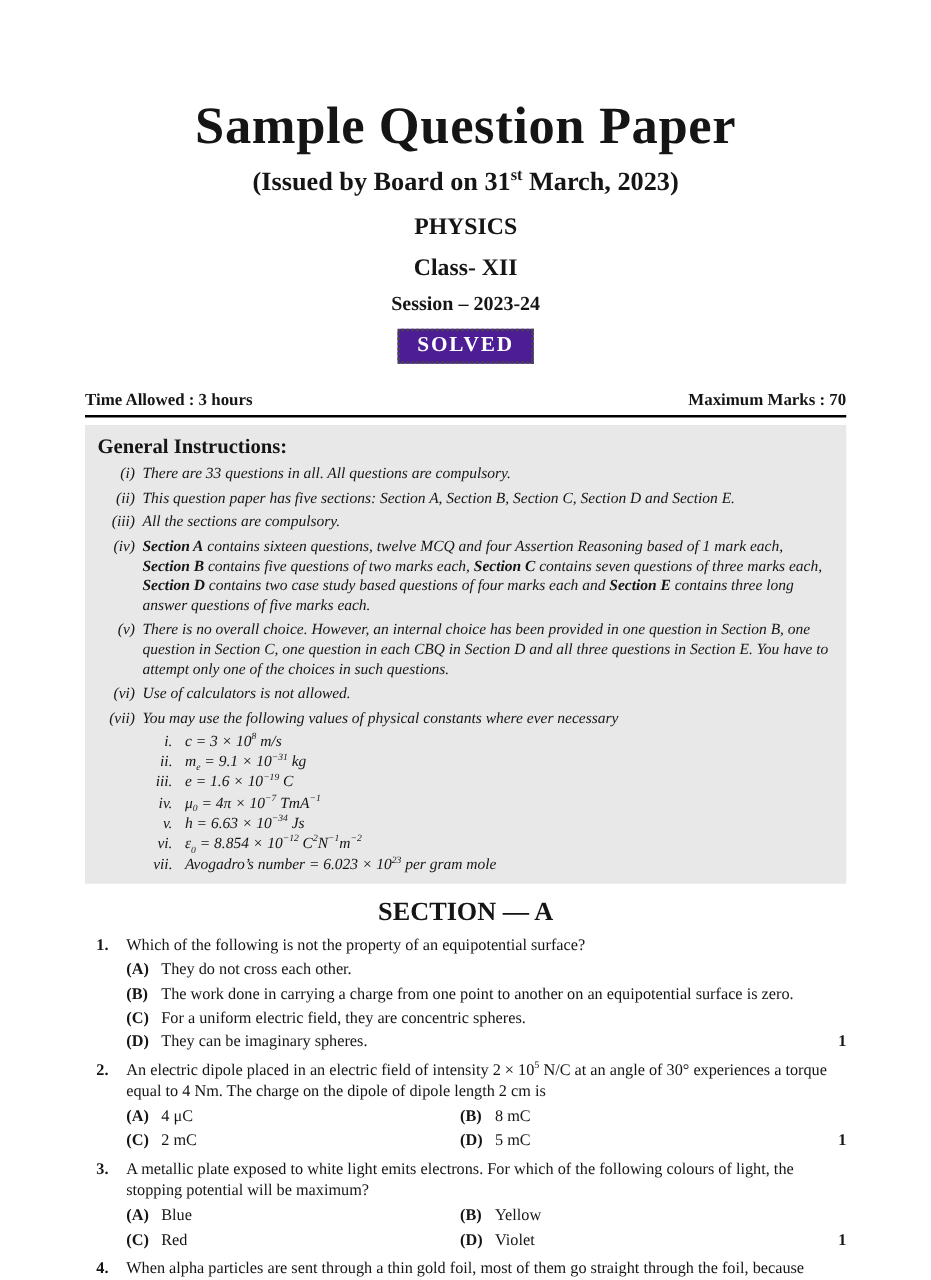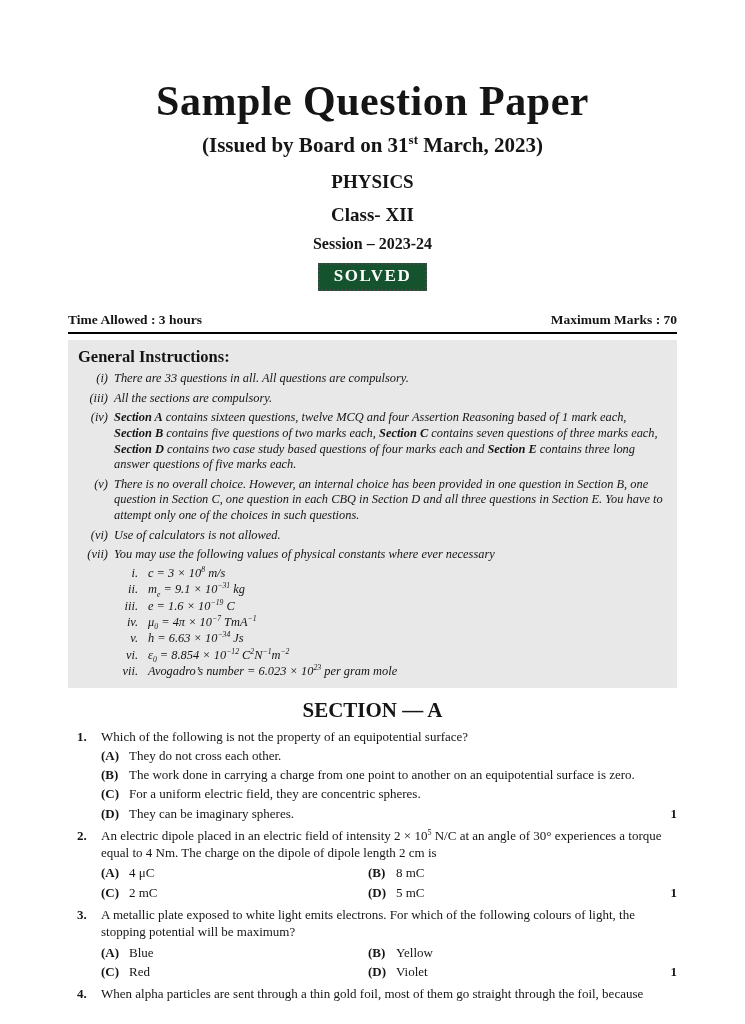--- a/index.html
+++ b/index.html
@@ -13,21 +13,21 @@
 
   
   .header { text-align:center; padding-top:80px; }
   .doc-title { font-size:42px; font-weight:bold; line-height:1.0; letter-spacing:0.5px; }
   .doc-subtitle { font-size:21px; font-weight:bold; margin-top:11px; }
   .doc-subject { font-size:19px; font-weight:bold; margin-top:13px; }
   .doc-class { font-size:19px; font-weight:bold; margin-top:11px; }
   .doc-session { font-size:16px; font-weight:bold; margin-top:9px; }
   .solved-badge {
     display:inline-block; margin-top:10px;
-    background:#14532d; color:#ffffff;
+    background:#4c1d95; color:#ffffff;
     border:2px dotted #474747;
     font-size:17px; font-weight:bold; letter-spacing:1.5px;
     padding:1px 14px 3px 14px;
   }
 
   
   .meta-row {
     display:flex; justify-content:space-between;
     font-size:13.5px; font-weight:bold;
     margin-top:21px; padding-bottom:4px;
@@ -82,20 +82,24 @@
     </div>
 
     <div class="instructions-box">
       <div class="instructions-heading">General Instructions:</div>
 
       <div class="inst-item">
         <span class="inst-label">(i)</span>
         <span class="inst-text">There are 33 questions in all. All questions are compulsory.</span>
       </div>
       <div class="inst-item">
+        <span class="inst-label">(ii)</span>
+        <span class="inst-text">This question paper has five sections: Section A, Section B, Section C, Section D and Section E.</span>
+      </div>
+      <div class="inst-item">
         <span class="inst-label">(iii)</span>
         <span class="inst-text">All the sections are compulsory.</span>
       </div>
       <div class="inst-item">
         <span class="inst-label">(iv)</span>
         <span class="inst-text"><b>Section A</b> contains sixteen questions, twelve MCQ and four Assertion Reasoning based of 1 mark each, <b>Section B</b> contains five questions of two marks each, <b>Section C</b> contains seven questions of three marks each, <b>Section D</b> contains two case study based questions of four marks each and <b>Section E</b> contains three long answer questions of five marks each.</span>
       </div>
       <div class="inst-item">
         <span class="inst-label">(v)</span>
         <span class="inst-text">There is no overall choice. However, an internal choice has been provided in one question in Section B, one question in Section C, one question in each CBQ in Section D and all three questions in Section E. You have to attempt only one of the choices in such questions.</span>

